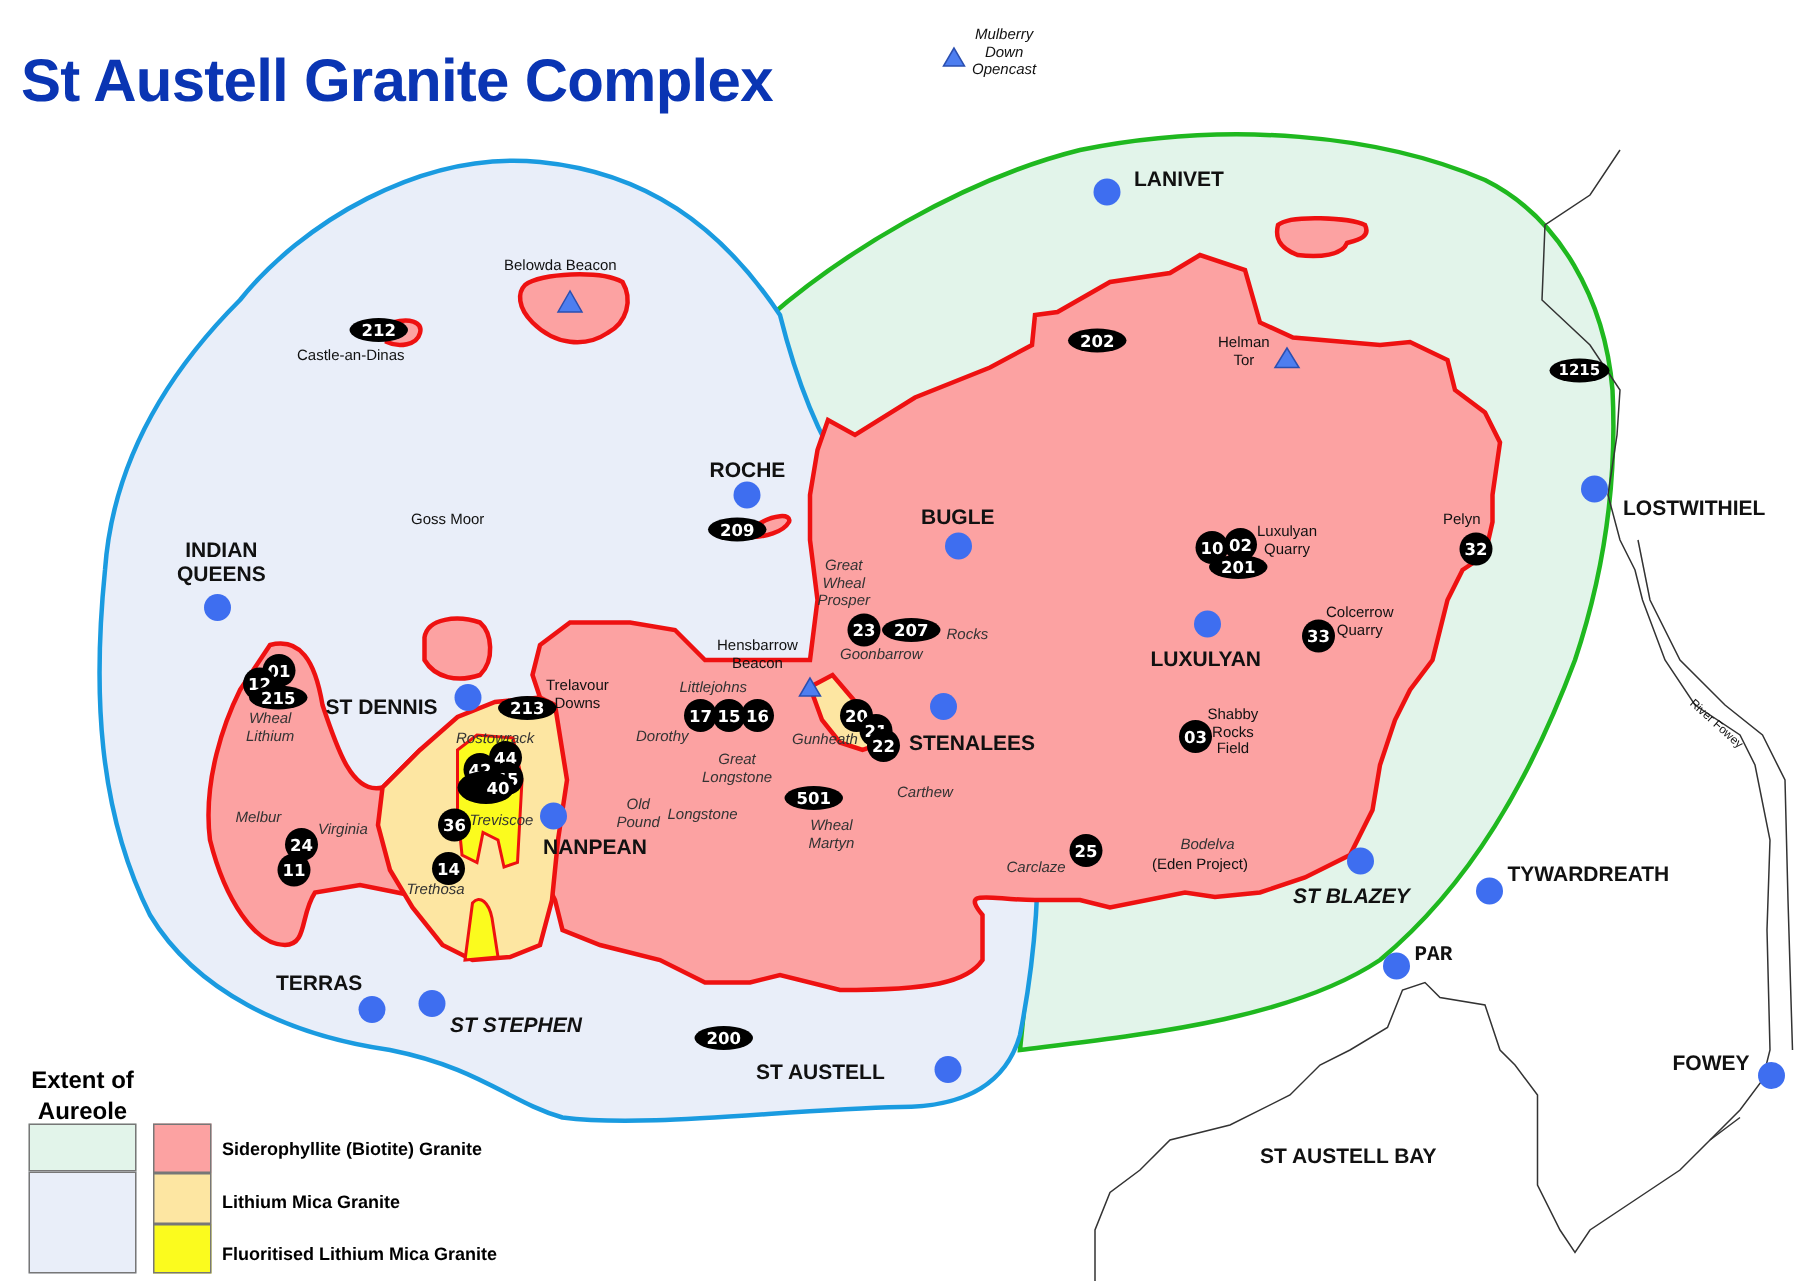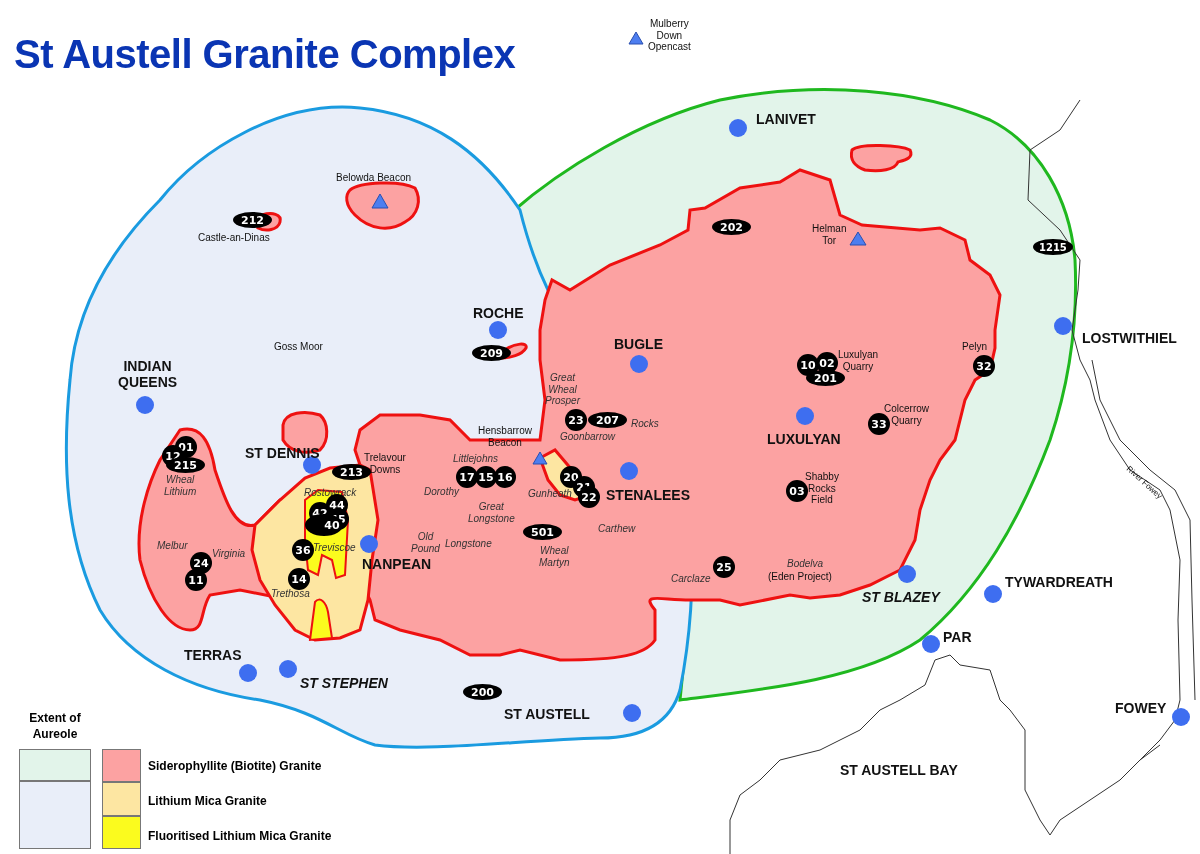--- a/index.html
+++ b/index.html
@@ -6,21 +6,21 @@
     body { width:1200px; height:854px; position:relative; overflow:hidden; font-family:"Liberation Sans", sans-serif; }
     #map { position:absolute; left:0; top:0; width:1200px; height:854px; }
     .title { position:absolute; left:14px; top:32px; font-size:40px; font-weight:bold; color:#0a35b3; letter-spacing:-0.5px; font-family:"Liberation Sans", sans-serif; }
     .lbl { position:absolute; font-family:"Liberation Sans", sans-serif; color:#111; white-space:nowrap; line-height:1.15; }
     .town { font-size:14px; font-weight:bold; }
     .place { font-size:10px; text-align:center; }
     .ital { font-size:10px; font-style:italic; color:#333; text-align:center; }
     .badge { position:absolute; background:#000; color:#fff; font-weight:bold; font-size:11px; border-radius:50%; display:flex; align-items:center; justify-content:center; font-family:"DejaVu Sans", sans-serif; }
     .badge.r { width:22px; height:22px; }
     .badge.o { height:16px; border-radius:50%; padding:0 8px; }
-    .legend-title { position:absolute; left:20px; top:711px; font-size:12px; font-weight:bold; text-align:center; width:70px; line-height:1.3; }
+    .legend-title { position:absolute; left:20px; top:711px; font-size:16px; font-weight:bold; text-align:center; width:70px; line-height:1.3; }
     .legend-item { position:absolute; left:148px; font-size:12px; font-weight:bold; }
     .swatch { position:absolute; border:1px solid #777; box-sizing:border-box; }
   </style>
 </head>
 <body>
 
 <svg id="map" viewBox="0 0 1200 854" xmlns="http://www.w3.org/2000/svg">
 
   <path d="M512,212 C560,170 640,120 720,100 C820,80 920,90 990,120 C1040,145 1070,200 1075,260 C1078,320 1070,380 1050,440 C1020,520 980,590 920,640 C860,680 760,690 680,700 L690,600 L695,430 L600,330 L545,300 Z" fill="#e2f4ea" stroke="#1fb81f" stroke-width="3"></path>
 
@@ -69,21 +69,21 @@
   <g fill="#4d7ef0" stroke="#2a4fb0" stroke-width="1">
     <polygon points="636,32 629,44 643,44"></polygon>
     <polygon points="380,194 372,208 388,208"></polygon>
     <polygon points="858,232 850,245 866,245"></polygon>
     <polygon points="540,452 533,464 547,464"></polygon>
   </g>
 </svg>
 
 <div class="title">St Austell Granite Complex</div>
 
-<div class="lbl place" style="left:648px;top:18px;">
+<div class="lbl place" style="left:648px;top:18px;font-style:italic;">
   <div>Mulberry</div>
     <div>Down</div>
     <div>Opencast</div>
 </div>
 <div class="lbl place" style="left:336px;top:172px;">Belowda Beacon</div>
 <div class="lbl place" style="left:812px;top:223px;">
     <div>Helman</div>
     <div>Tor</div>
   </div>
 <div class="lbl place" style="left:478px;top:425px;">
@@ -91,28 +91,28 @@
     <div>Beacon</div>
   </div>
 
 <div class="lbl town" style="left:756px;top:111px;">LANIVET</div>
 <div class="lbl town" style="left:473px;top:305px;">ROCHE</div>
 <div class="lbl town" style="left:614px;top:336px;">BUGLE</div>
 <div class="lbl town" style="left:118px;top:358px;text-align:center;">
     <div>INDIAN</div>
     <div>QUEENS</div>
   </div>
-<div class="lbl town" style="left:217px;top:445px;margin-left:28px;">ST DENNIS</div>
+<div class="lbl town" style="left:217px;top:463px;">ST DENNIS</div>
 <div class="lbl town" style="left:362px;top:556px;">NANPEAN</div>
 <div class="lbl town" style="left:606px;top:487px;">STENALEES</div>
 <div class="lbl town" style="left:767px;top:431px;">LUXULYAN</div>
 <div class="lbl town" style="left:1082px;top:330px;">LOSTWITHIEL</div>
 <div class="lbl town" style="left:862px;top:589px;font-style:italic;">ST BLAZEY</div>
 <div class="lbl town" style="left:1005px;top:574px;">TYWARDREATH</div>
-<div class="lbl town" style="left:943px;top:629px;">PAR</div>
+<div class="lbl town" style="left:943px;top:629px;font-family:Liberation Mono, monospace;">PAR</div>
 <div class="lbl town" style="left:184px;top:647px;">TERRAS</div>
 <div class="lbl town" style="left:300px;top:675px;font-style:italic;">ST STEPHEN</div>
 <div class="lbl town" style="left:504px;top:706px;">ST AUSTELL</div>
 <div class="lbl town" style="left:1115px;top:700px;">FOWEY</div>
 <div class="lbl town" style="left:840px;top:762px;">ST AUSTELL BAY</div>
 <div class="lbl" style="left:1122px;top:478px;font-size:8px;transform:rotate(42deg);">River Fowey</div>
 
 <div class="lbl place" style="left:198px;top:232px;">Castle-an-Dinas</div>
 <div class="lbl place" style="left:274px;top:341px;">Goss Moor</div>
 <div class="lbl place" style="left:364px;top:452px;">

